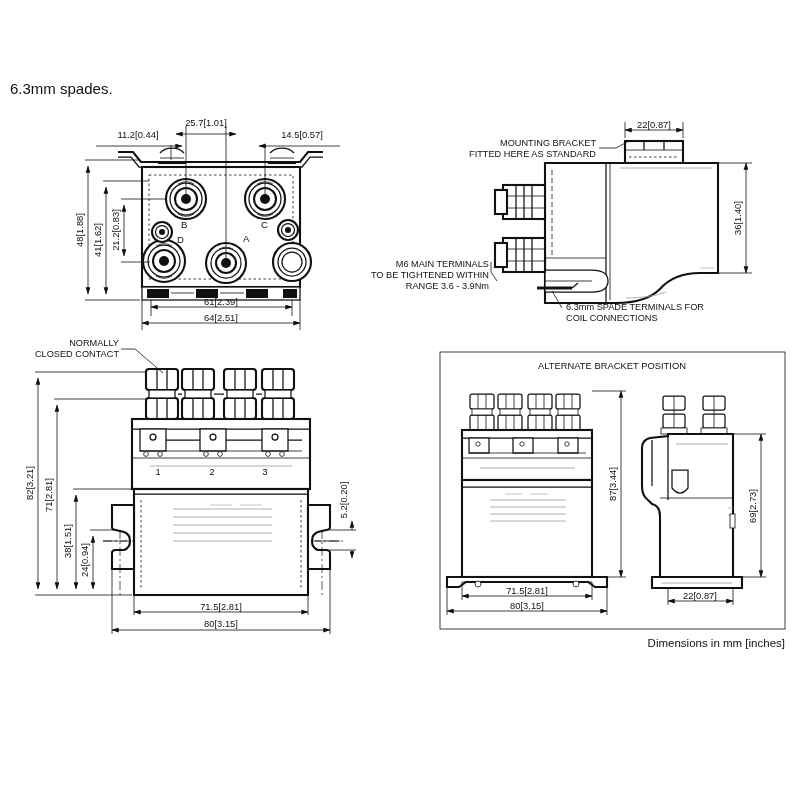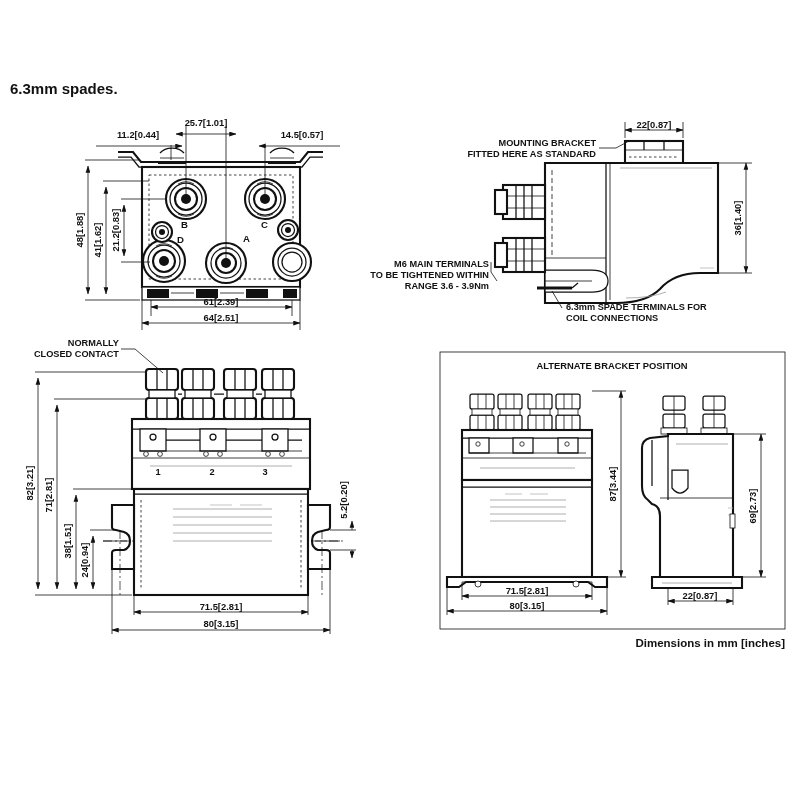--- a/index.html
+++ b/index.html
@@ -1,18 +1,18 @@
 <!DOCTYPE html>
 <html><head>
 <meta charset="utf-8">
 <style>
   html,body{margin:0;padding:0;background:#fff;}
   body{width:800px;height:800px;position:relative;overflow:hidden;
        font-family:"Liberation Sans",sans-serif;color:#111;}
-  #sheet{position:absolute;inset:0;font-weight:bold;}
+  #sheet{position:absolute;inset:0;}
   svg{position:absolute;top:0;left:0;width:800px;height:800px;}
   .ttl{font-size:15px;fill:#111;}
   .note{font-size:9.2px;fill:#111;}
   .dim{font-size:9.4px;fill:#111;}
   .lbl{font-size:9.6px;fill:#111;}
   .num{font-size:9.2px;fill:#111;}
   .foot{font-size:11.5px;fill:#111;}
   .panelttl{font-size:9.4px;fill:#111;}
   text{dominant-baseline:middle;}
   .ln{stroke:#111;fill:none;}

